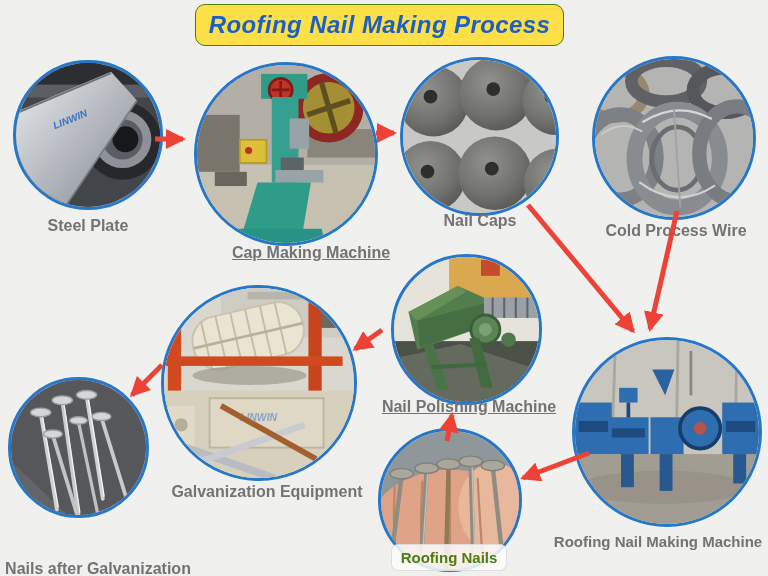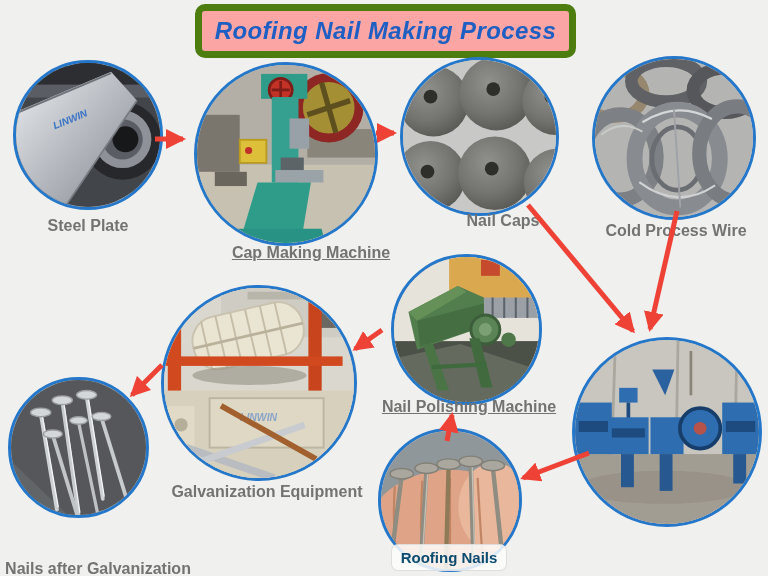--- a/index.html
+++ b/index.html
@@ -1,38 +1,38 @@
 <!DOCTYPE html>
 <html><head>
 <meta charset="utf-8">
 <style>
   html,body{margin:0;padding:0;background:#f0f0ee;}
   .canvas{position:relative;width:768px;height:576px;background:#f0f0ee;overflow:hidden;
           font-family:"Liberation Sans",sans-serif;}
-  .title-box{position:absolute;left:195px;top:4px;width:367px;height:40px;background:#fca5a5;
-             border:7px solid #4d7c0f;border-radius:10px;display:flex;align-items:center;justify-content:center;z-index:2;}
+  .title-box{position:absolute;left:195px;top:4px;width:367px;height:40px;background:#fde047;
+             border:1px solid #4d7c0f;border-radius:10px;display:flex;align-items:center;justify-content:center;z-index:2;}
   .title-text{font-size:24px;font-weight:bold;font-style:italic;color:#1d5fc2;letter-spacing:.4px;}
   .circle{position:absolute;border-radius:50%;border:3px solid #2577c9;overflow:hidden;
           box-sizing:border-box;background:#cfcfcd;z-index:3;}
   .circle svg{display:block;width:100%;height:100%;}
   .step-label{position:absolute;font-size:16px;font-weight:bold;color:#737373;text-align:center;
               white-space:nowrap;z-index:4;line-height:19px;}
   .c1{left:13px;top:60px;width:150px;height:150px;}   .l1{left:8px;top:216px;width:160px;}
   .c2{left:194px;top:62px;width:184px;height:184px;}  .l2{left:206px;top:243px;width:210px;text-decoration:underline;}
-  .c3{left:400px;top:57px;width:159px;height:159px;}  .l3{left:424px;top:211px;width:158px;}
+  .c3{left:400px;top:57px;width:159px;height:159px;}  .l3{left:401px;top:211px;width:158px;}
   .c4{left:592px;top:56px;width:164px;height:164px;}  .l4{left:584px;top:221px;width:184px;}
   .c5{left:572px;top:337px;width:190px;height:190px;} .l5{left:548px;top:532px;width:220px;font-size:15px;}
   .c6{left:391px;top:254px;width:151px;height:151px;} .l6{left:369px;top:397px;width:200px;text-decoration:underline;}
   .c7{left:161px;top:285px;width:196px;height:196px;} .l7{left:157px;top:482px;width:220px;}
   .c8{left:8px;top:377px;width:141px;height:141px;}   .l8{left:0px;top:522px;width:196px;margin-top:37px;}
   .c9{left:378px;top:428px;width:144px;height:144px;}
   .overlay-label{position:absolute;left:391px;top:544px;width:114px;height:25px;z-index:7;
                  background:rgba(253,253,252,.85);border:1px solid rgba(220,220,218,.9);border-radius:7px;
                  display:flex;align-items:center;justify-content:center;
-                 font-size:15px;font-weight:bold;color:#0c4a6e;}
+                 font-size:15px;font-weight:bold;color:#4d7c0f;}
   .arrows{position:absolute;left:0;top:0;width:768px;height:576px;pointer-events:none;z-index:6;}
   .arr{stroke:#ee4237;stroke-width:5;stroke-linecap:butt;marker-end:url(#ah);}
 </style>
 </head>
 <body>
 
 <div class="canvas">
 
   <div class="title-box">
     <span class="title-text">Roofing Nail Making Process</span>
@@ -153,20 +153,21 @@
       <rect x="41" y="42" width="18" height="20" fill="#2e6eb0"></rect>
       <rect x="46" y="62" width="7" height="20" fill="#27588f"></rect>
       <circle cx="68" cy="48" r="11" fill="#2e6eb0" stroke="#173e6b" stroke-width="2"></circle>
       <circle cx="68" cy="48" r="3.5" fill="#b5524a"></circle>
       <rect x="80" y="34" width="20" height="28" fill="#2e6eb0"></rect>
       <rect x="82" y="44" width="16" height="6" fill="#1d4b80"></rect>
       <rect x="86" y="62" width="7" height="16" fill="#27588f"></rect>
       <line x1="63" y1="6" x2="63" y2="30" stroke="#8a857b" stroke-width="1.5"></line>
     </svg>
   </div>
+  <div class="step-label l5">Roofing Nail Making Machine</div>
 
   <div class="circle c6">
     <svg viewBox="0 0 100 100" preserveAspectRatio="xMidYMid slice">
       <rect width="100" height="100" fill="#e6e3da"></rect>
       <rect x="38" width="62" height="34" fill="#d9a84f"></rect>
       <rect x="60" y="2" width="13" height="11" fill="#c23a28" opacity="0.85"></rect>
       <rect x="56" y="28" width="44" height="14" fill="#9aa0a6"></rect>
       <g stroke="#5c636b" stroke-width="1.4">
         <line x1="60" y1="28" x2="60" y2="42"></line>
           <line x1="68" y1="28" x2="68" y2="42"></line>

